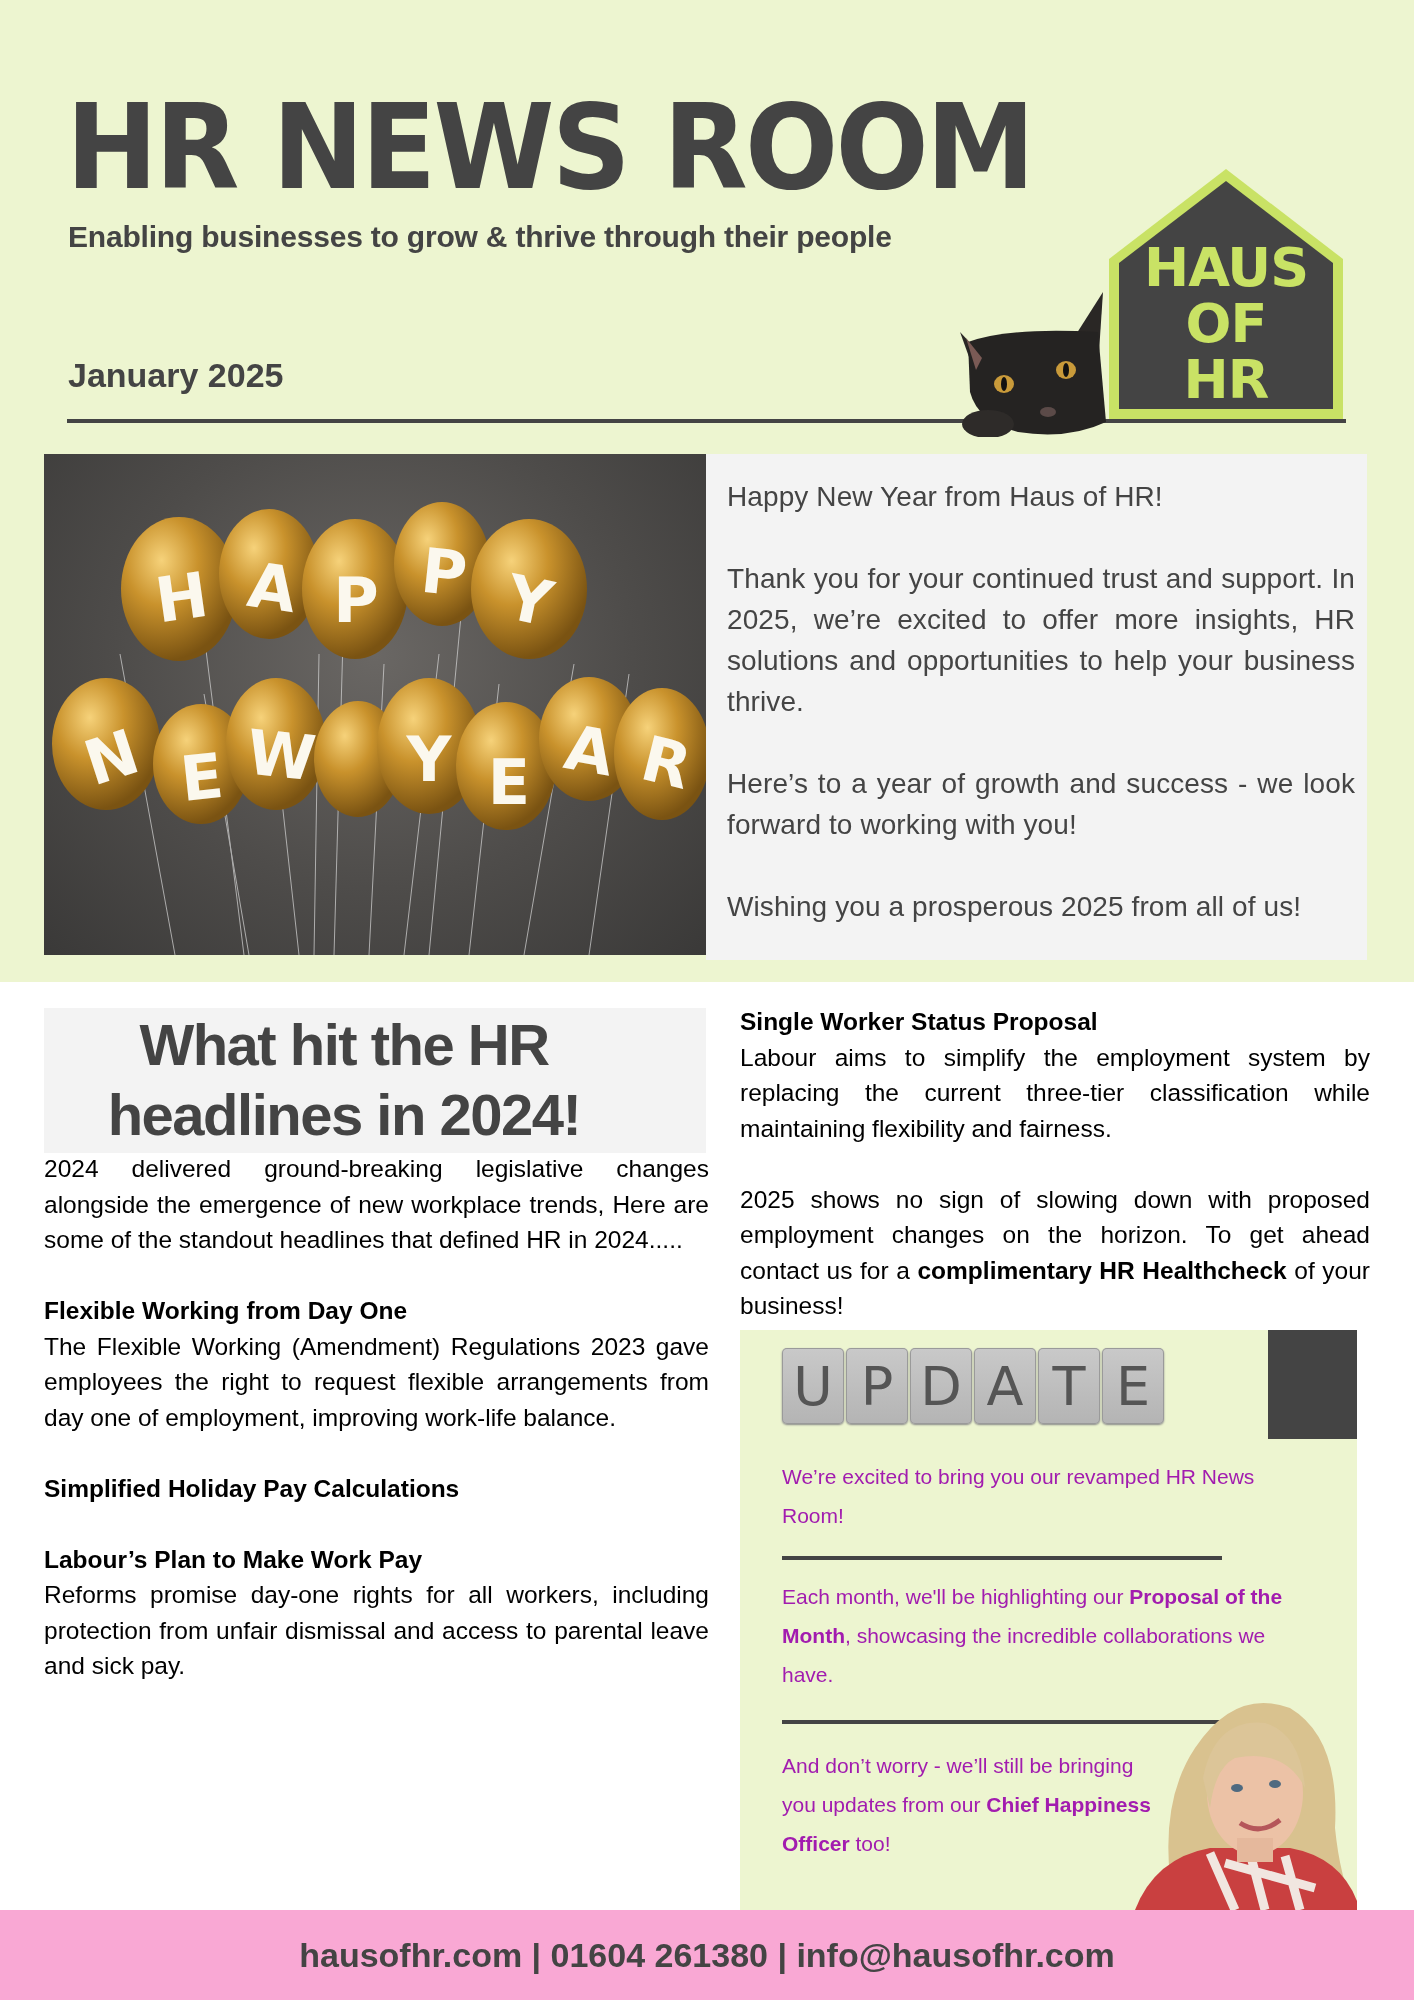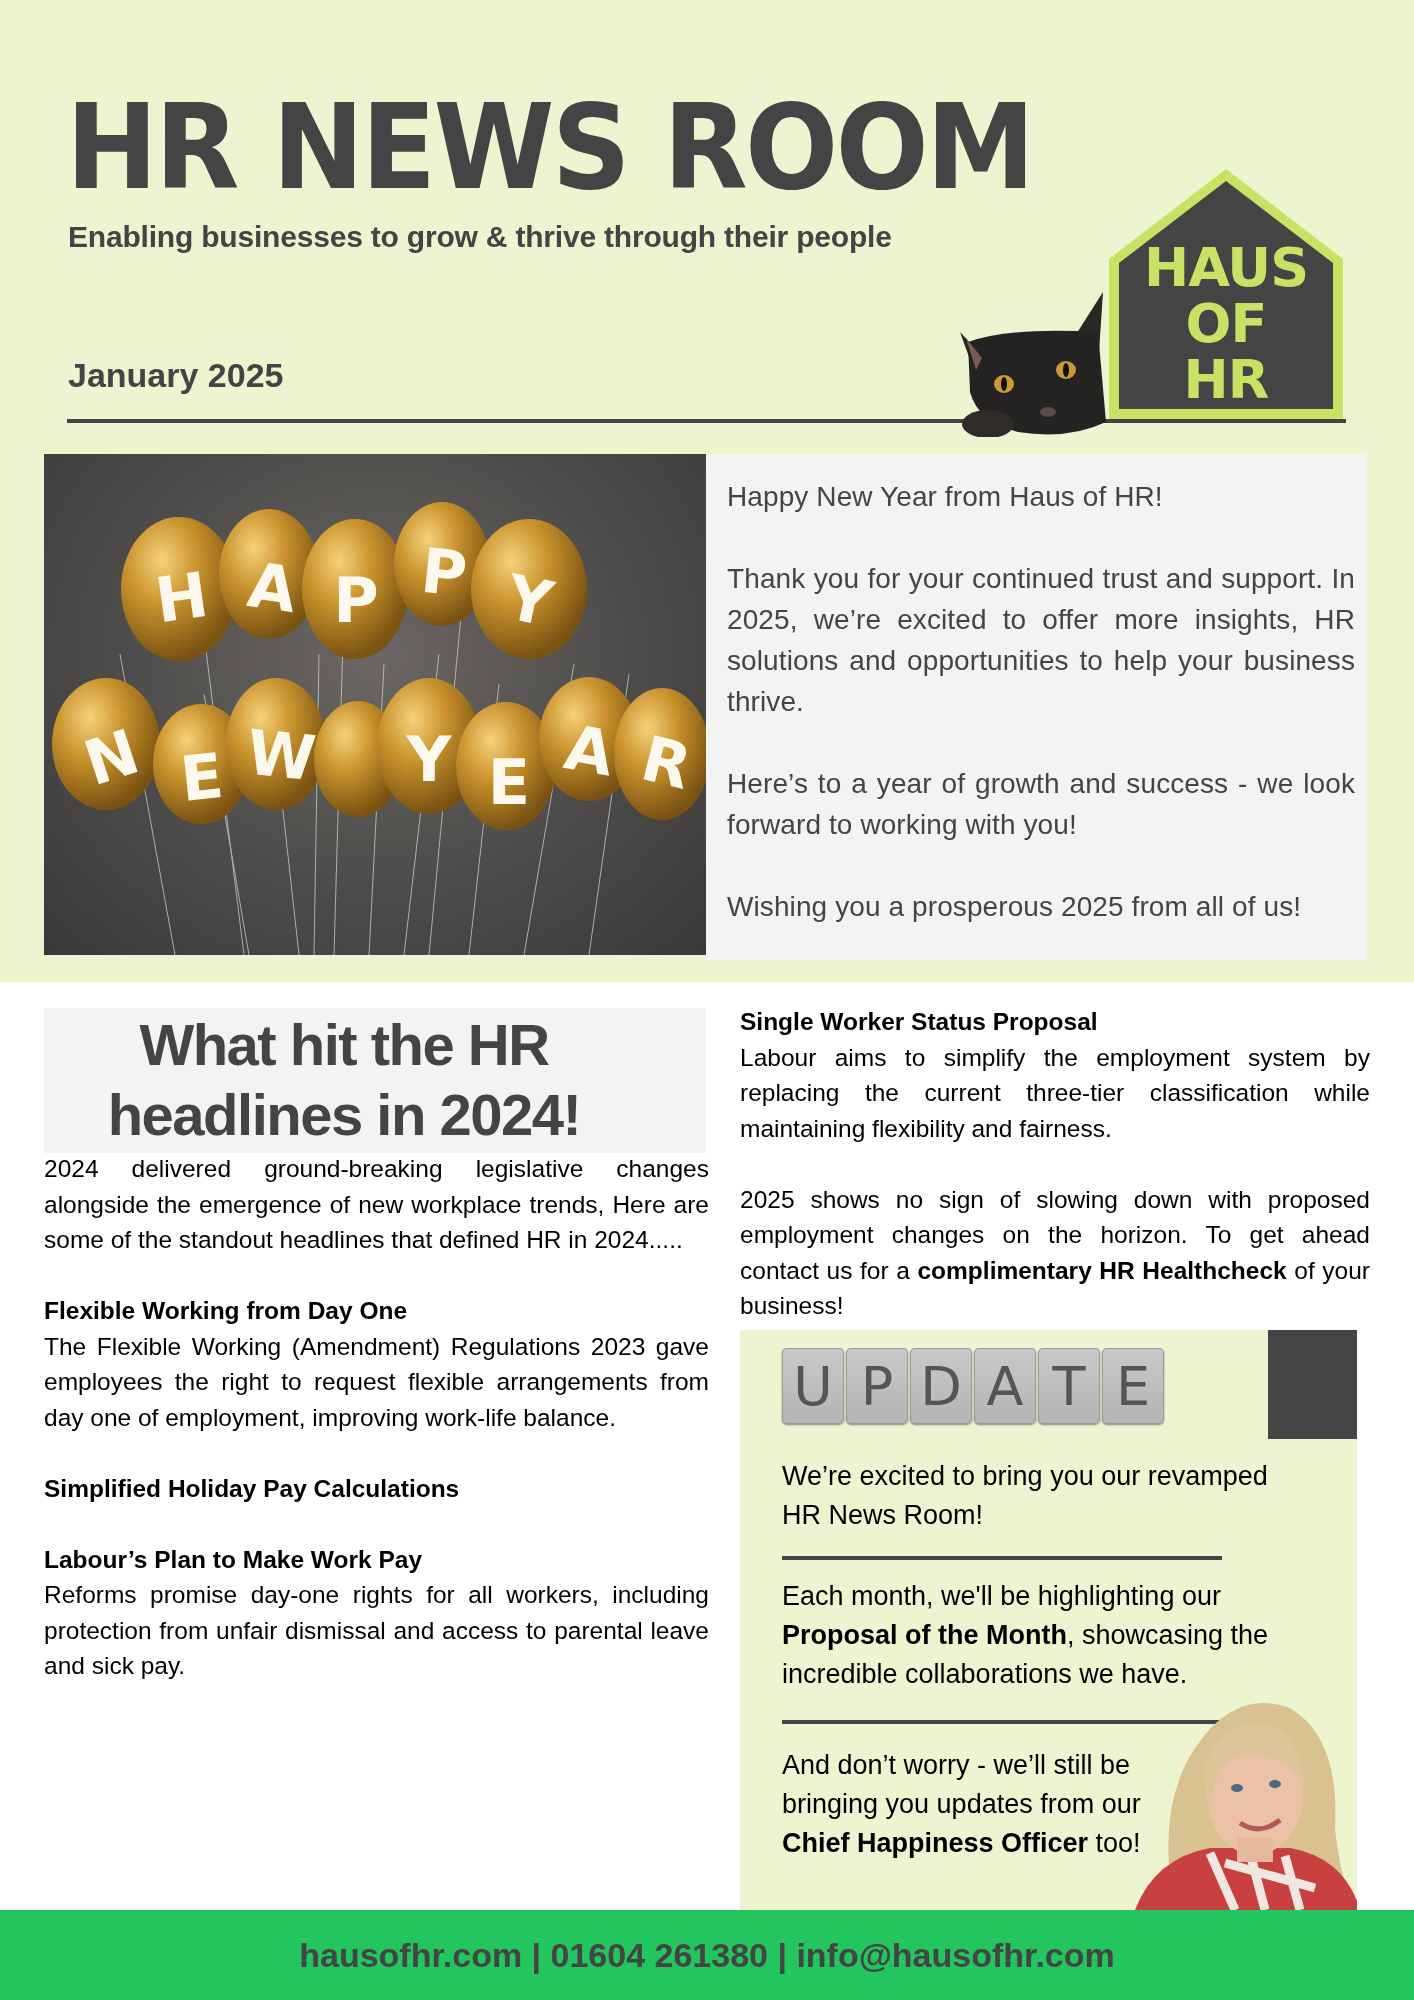--- a/index.html
+++ b/index.html
@@ -50,30 +50,30 @@
   .right-col { left: 740px; top: 1004px; width: 630px; }
   b { font-weight: bold; }
 
   
   .update-box { position: absolute; left: 740px; top: 1330px; width: 617px; height: 580px; background: #EDF5D0; overflow: hidden; }
   .update-dark { position: absolute; left: 528px; top: 0; width: 89px; height: 109px; background: #444444; }
   .tiles { position: absolute; left: 42px; top: 18px; display: flex; gap: 2px; }
   .tile { width: 62px; height: 76px; background: linear-gradient(180deg, #c9c9c9, #b4b4b4); border-radius: 5px;
           box-shadow: inset 0 0 0 1px #9a9a9a, 0 1px 2px #888; display: flex; align-items: center; justify-content: center;
           font-family: "DejaVu Sans", sans-serif; font-size: 54px; color: #555555; font-weight: normal; }
-  .upd-text { position: absolute; left: 42px; font-family: "Liberation Sans", sans-serif; font-size: 27px; line-height: 39px; color: #000000; }
+  .upd-text { position: absolute; left: 42px; font-family: "Liberation Sans", sans-serif; font-size: 21px; line-height: 39px; color: #a21caf; }
   .upd1 { top: 127px; width: 520px; }
   .upd-rule { position: absolute; left: 42px; width: 440px; height: 4px; background: #444444; }
   .r1 { top: 226px; }
   .r2 { top: 390px; }
   .upd2 { top: 247px; width: 520px; }
   .upd3 { top: 416px; width: 380px; }
   .person { position: absolute; left: 375px; top: 358px; width: 250px; height: 222px; }
 
-  .footer { position: absolute; left: 0; top: 1910px; width: 1414px; height: 90px; background: #22c55e;
+  .footer { position: absolute; left: 0; top: 1910px; width: 1414px; height: 90px; background: #f9a8d4;
             text-align: center; font-family: "Liberation Sans", sans-serif; font-weight: bold; font-size: 34px;
             line-height: 90px; color: #444444; }
 </style>
 </head>
 <body>
 
 <div class="header-band"></div>
 
 <div class="title">HR NEWS ROOM</div>
 <div class="tagline">Enabling businesses to grow &amp; thrive through their people</div>

